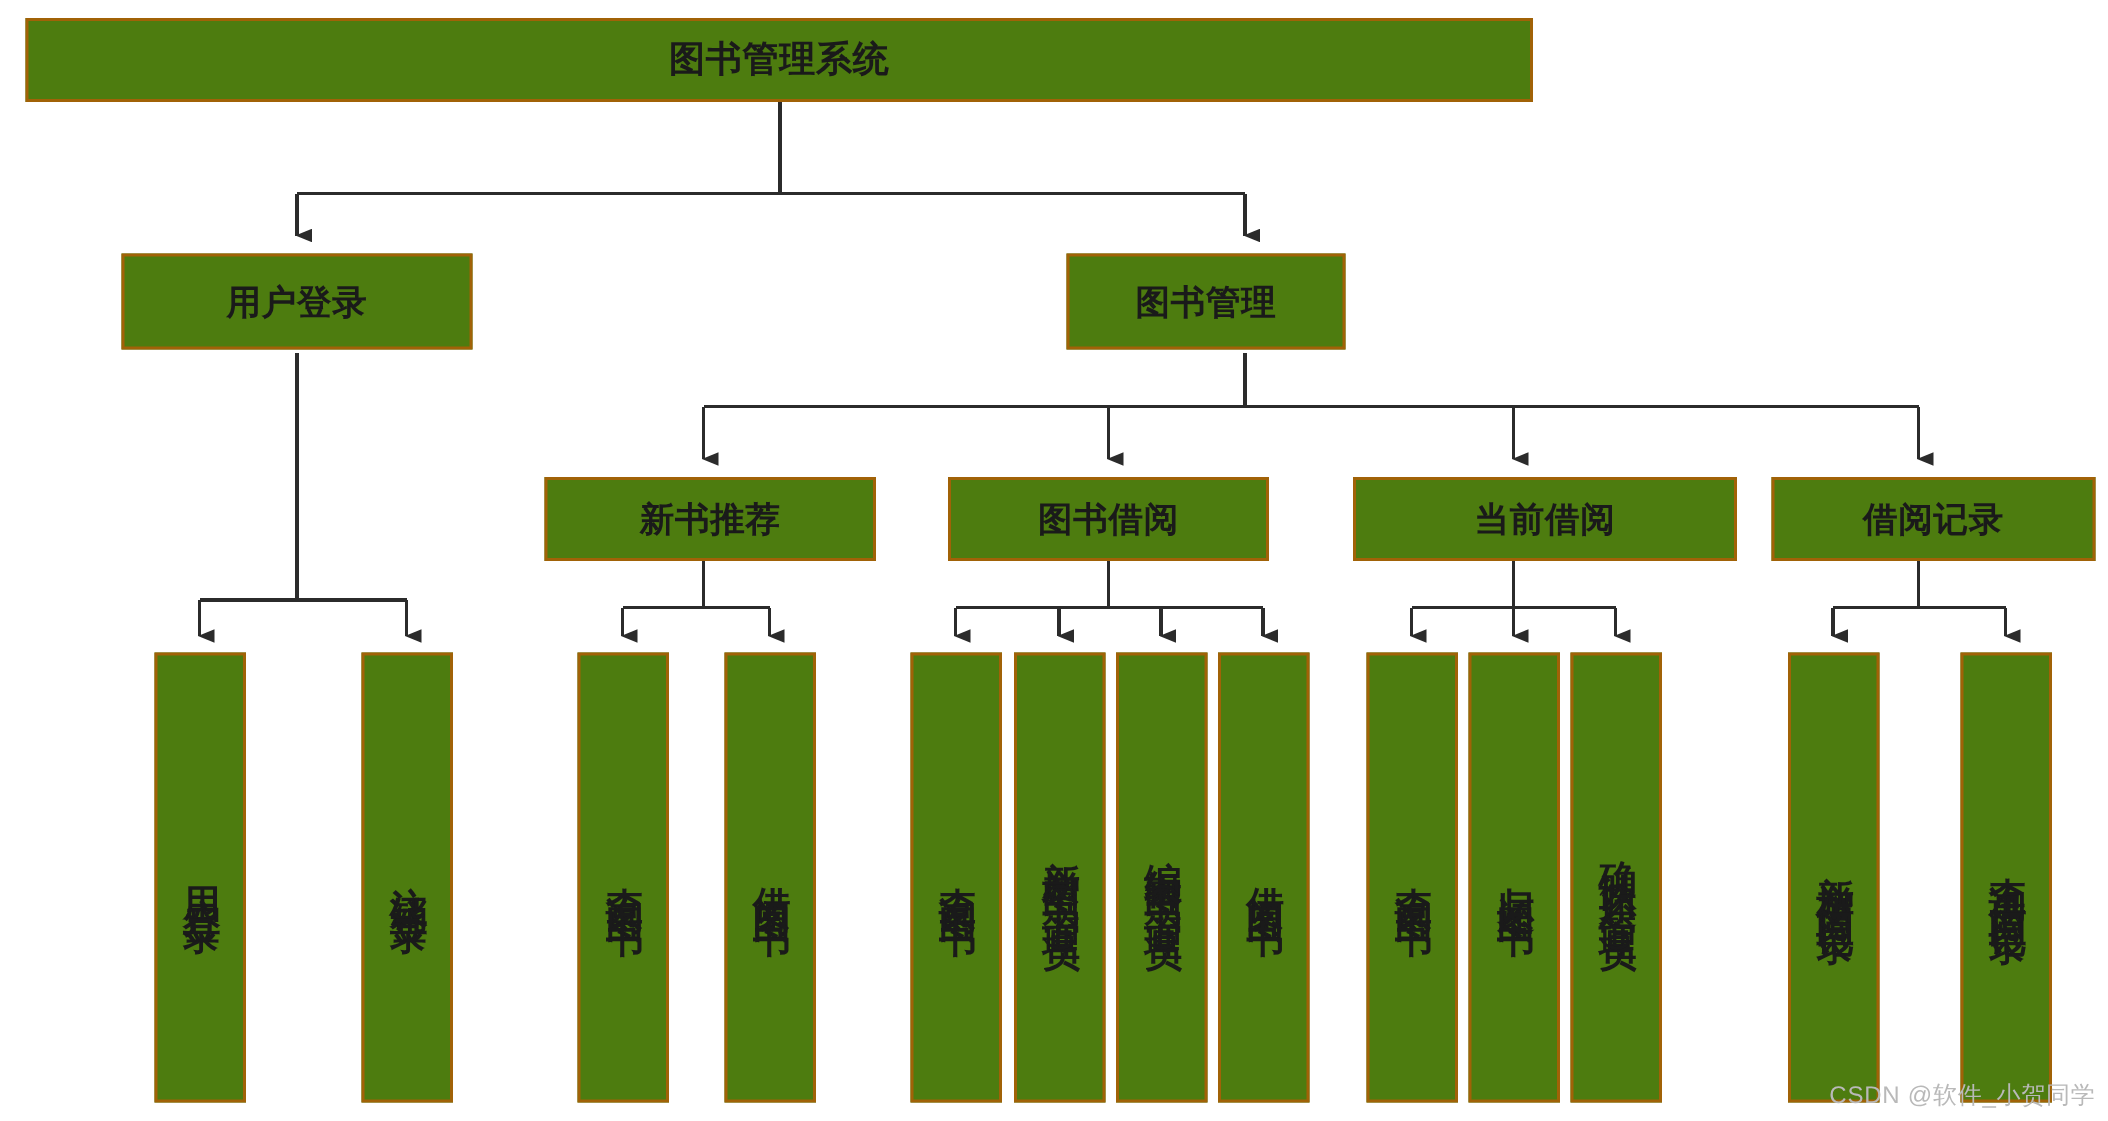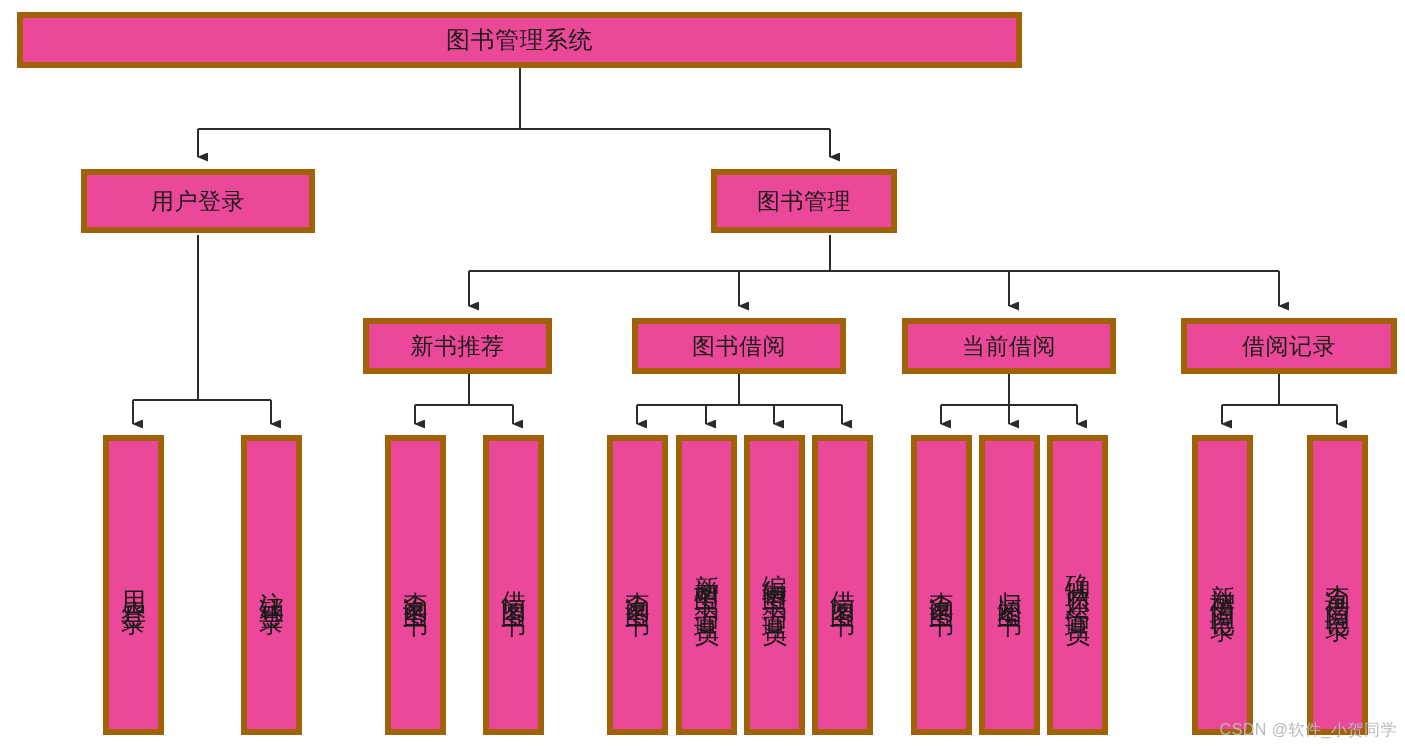--- a/index.html
+++ b/index.html
@@ -21,26 +21,27 @@
     position: absolute;
     left: 0;
     top: 0;
     width: 1405px;
     height: 747px;
     pointer-events: none;
   }
   .node {
     position: absolute;
     box-sizing: border-box;
-    background: #ec4899;
-    border: 6px solid #a16207;
+    background: #4d7c0f;
+    border: 2px solid #a16207;
     display: flex;
     align-items: center;
     justify-content: center;
     overflow: hidden;
+    font-weight: bold;
   }
   .node-label {
     color: #1a1a1a;
     line-height: 1.0;
     white-space: nowrap;
     text-align: center;
     user-select: none;
   }
   .node.horizontal .node-label {
     font-size: 23px;
@@ -131,27 +132,27 @@
     <span class="node-label">图书管理系统</span>
   </div>
 
   <div class="node horizontal" style="left:81px; top:169px; width:234px; height:64px;">
     <span class="node-label">用户登录</span>
   </div>
   <div class="node horizontal" style="left:711px; top:169px; width:186px; height:64px;">
     <span class="node-label">图书管理</span>
   </div>
 
-  <div class="node horizontal" style="left:363px; top:318px; width:189px; height:56px;">
+  <div class="node horizontal" style="left:363px; top:318px; width:221px; height:56px;">
     <span class="node-label">新书推荐</span>
   </div>
   <div class="node horizontal" style="left:632px; top:318px; width:214px; height:56px;justify-content:center;">
     <span class="node-label">图书借阅</span>
   </div>
-  <div class="node horizontal" style="left:902px; top:318px; width:214px; height:56px;">
+  <div class="node horizontal" style="left:902px; top:318px; width:256px; height:56px;">
     <span class="node-label">当前借阅</span>
   </div>
   <div class="node horizontal" style="left:1171px; top:318px; width:216px; height:56px;margin-left:10px;">
     <span class="node-label">借阅记录</span>
   </div>
 
   <div class="node vertical" style="left:103px; top:435px; width:61px; height:300px;">
     <span class="node-label">用户登录</span>
   </div>
   <div class="node vertical" style="left:241px; top:435px; width:61px; height:300px;">

